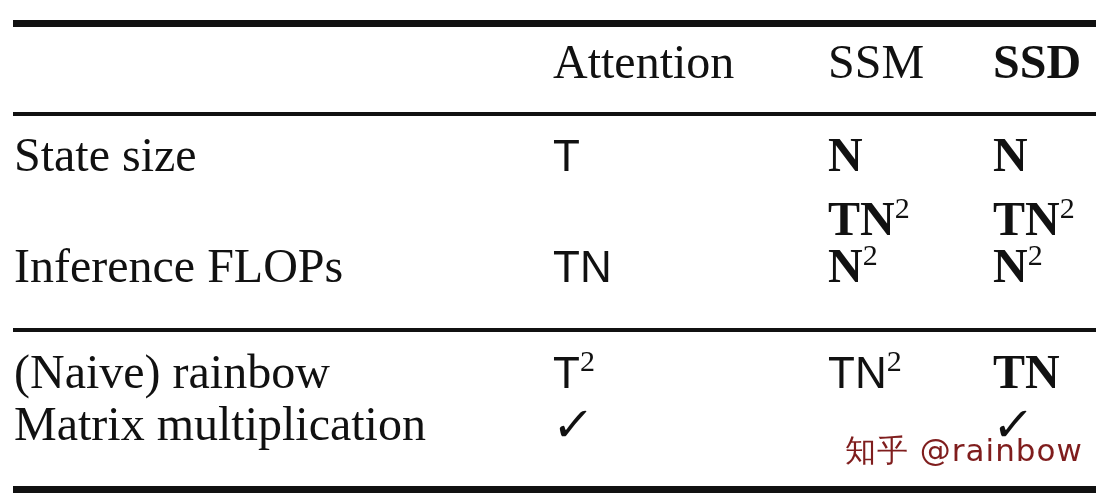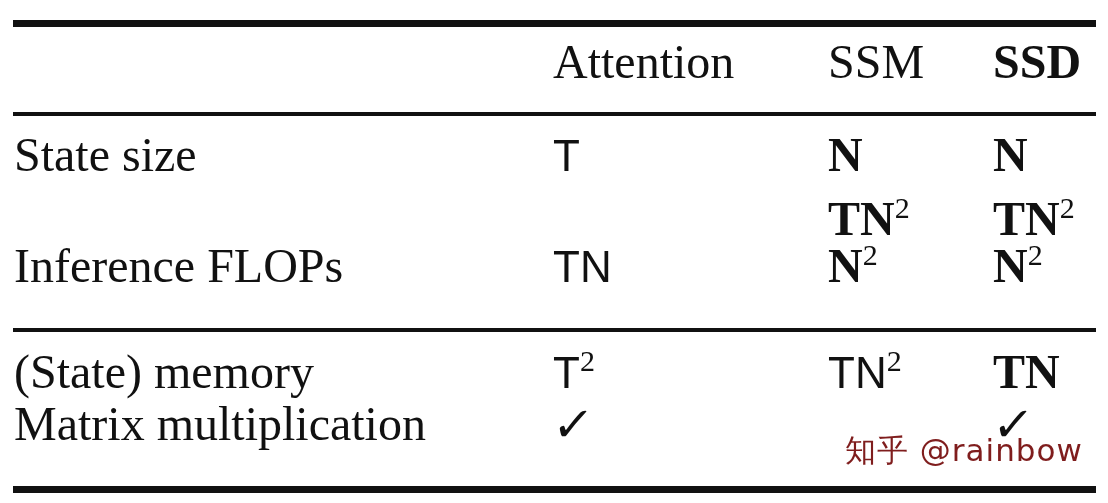--- a/index.html
+++ b/index.html
@@ -99,21 +99,21 @@
         <span class="cell c-ssm val-bold">TN<span class="sup">2</span></span>
         <span class="cell c-ssd val-bold">TN<span class="sup">2</span></span>
       </div>
       <div class="trow" style="top: 242px;">
         <span class="cell label">Inference FLOPs</span>
         <span class="cell c-attention val-sans">TN</span>
         <span class="cell c-ssm val-bold">N<span class="sup">2</span></span>
         <span class="cell c-ssd val-bold">N<span class="sup">2</span></span>
       </div>
       <div class="trow" style="top: 348px;">
-        <span class="cell label">(State) memory</span>
+        <span class="cell label">(Naive) rainbow</span>
         <span class="cell c-attention val-sans">T<span class="sup">2</span></span>
         <span class="cell c-ssm val-sans">TN<span class="sup">2</span></span>
         <span class="cell c-ssd val-bold">TN</span>
       </div>
       <div class="trow" style="top: 400px;">
         <span class="cell label">Matrix multiplication</span>
         <span class="cell c-attention val-check">✓</span>
         <span class="cell c-ssd val-check">✓</span>
       </div>
     </div>

